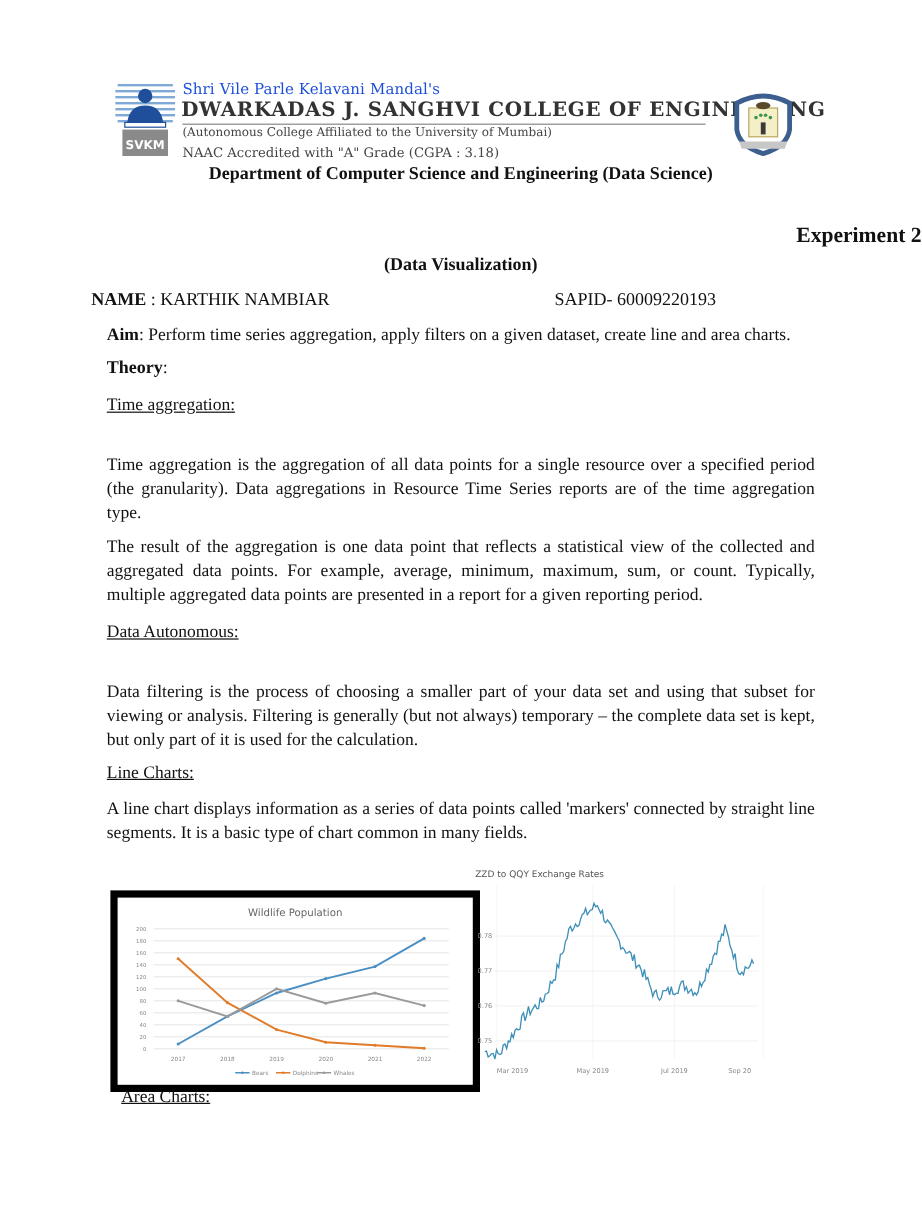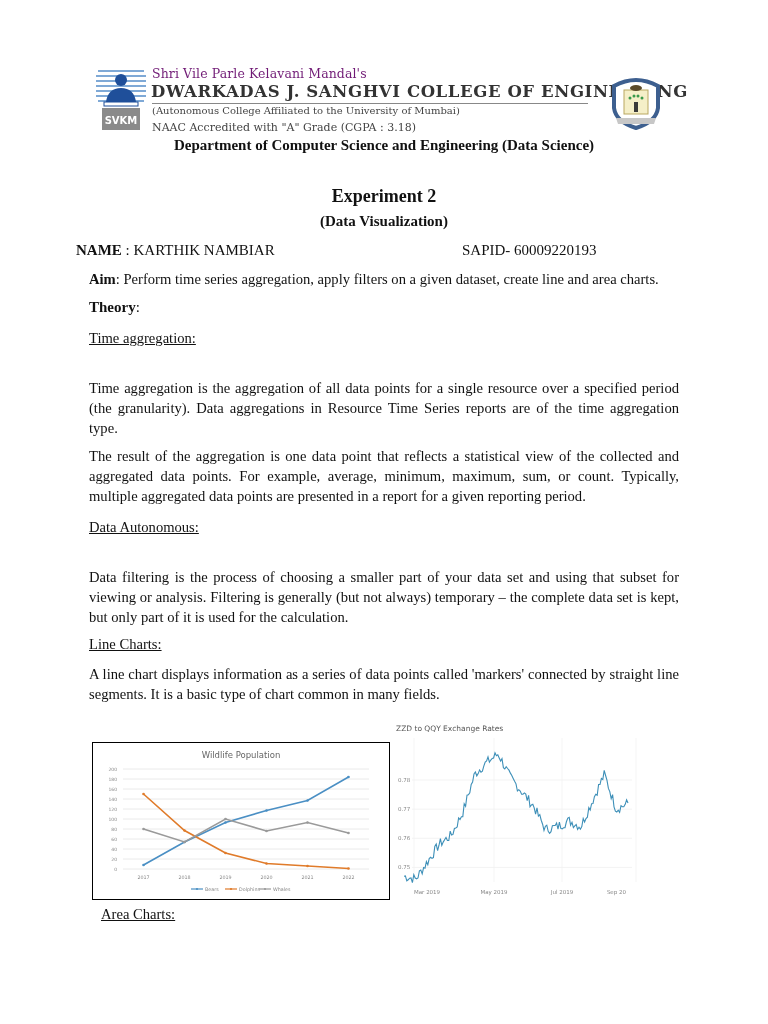--- a/index.html
+++ b/index.html
@@ -3,38 +3,38 @@
 <meta charset="utf-8">
 <style>
   html, body { margin: 0; padding: 0; background: #ffffff; }
   body { width: 768px; height: 1024px; position: relative; overflow: hidden;
          font-family: "Liberation Serif", "DejaVu Serif", serif; color: #111; }
   .abs { position: absolute; }
 
   
   .logo-left { left: 96px; top: 66px; width: 50px; height: 66px; }
   .logo-right { left: 608px; top: 72px; width: 56px; height: 58px; }
-  .hdr-line1 { left: 152px; top: 66px; font-family: "DejaVu Serif", serif; font-size: 12.5px; color: #701a75; letter-spacing: 0.1px; }
+  .hdr-line1 { left: 152px; top: 66px; font-family: "DejaVu Serif", serif; font-size: 12.5px; color: #1d4ed8; letter-spacing: 0.1px; }
   .hdr-line2 { left: 151px; top: 82px; font-family: "DejaVu Serif", serif; font-size: 16.5px; font-weight: bold; color: #333; letter-spacing: 0.6px; white-space: nowrap; }
   .hdr-rule { left: 152px; top: 103px; width: 436px; height: 1px; background: #888; }
   .hdr-line3 { left: 152px; top: 105px; font-family: "DejaVu Serif", serif; font-size: 10px; color: #444; white-space: nowrap; }
   .hdr-line4 { left: 152px; top: 121px; font-family: "DejaVu Serif", serif; font-size: 11px; color: #444; white-space: nowrap; }
   .dept { left: 0; width: 768px; top: 137px; text-align: center; font-size: 15px; font-weight: bold; }
 
-  .title { left: 0; width: 768px; top: 186px; text-align: center; font-size: 18px; font-weight: bold; }
+  .title { left: 0; width: 768px; top: 186px; text-align: right; font-size: 18px; font-weight: bold; }
   .subtitle { left: 0; width: 768px; top: 213px; text-align: center; font-size: 15px; font-weight: bold; }
 
   .name-row { left: 76px; top: 242px; font-size: 15px; white-space: nowrap; font-family: Liberation Serif, serif; }
   .sapid { left: 462px; top: 242px; font-size: 15px; white-space: nowrap; }
   .aim { left: 89px; top: 271px; font-size: 14.6px; white-space: nowrap; }
   .theory { left: 89px; top: 299px; font-size: 15px; text-align: center; }
   .section-h { font-size: 14.6px; text-decoration: underline; }
   .para { left: 89px; width: 590px; font-size: 14.6px; line-height: 20px; text-align: justify; }
 
-  .chart-box { left: 92px; top: 742px; width: 296px; height: 156px; border: 1px solid #000000; background: #fff; }
+  .chart-box { left: 92px; top: 742px; width: 296px; height: 156px; border: 6px solid #000000; background: #fff; }
   .chart2 { left: 392px; top: 718px; width: 248px; height: 180px; }
   svg text { font-family: "DejaVu Sans", sans-serif; }
 </style>
 </head>
 <body>
 
 <div class="abs logo-left">
   <svg width="50" height="66" viewBox="0 0 50 66">
     <g fill="#7fa9d6">
       <rect x="2" y="4" width="46" height="2"></rect>

